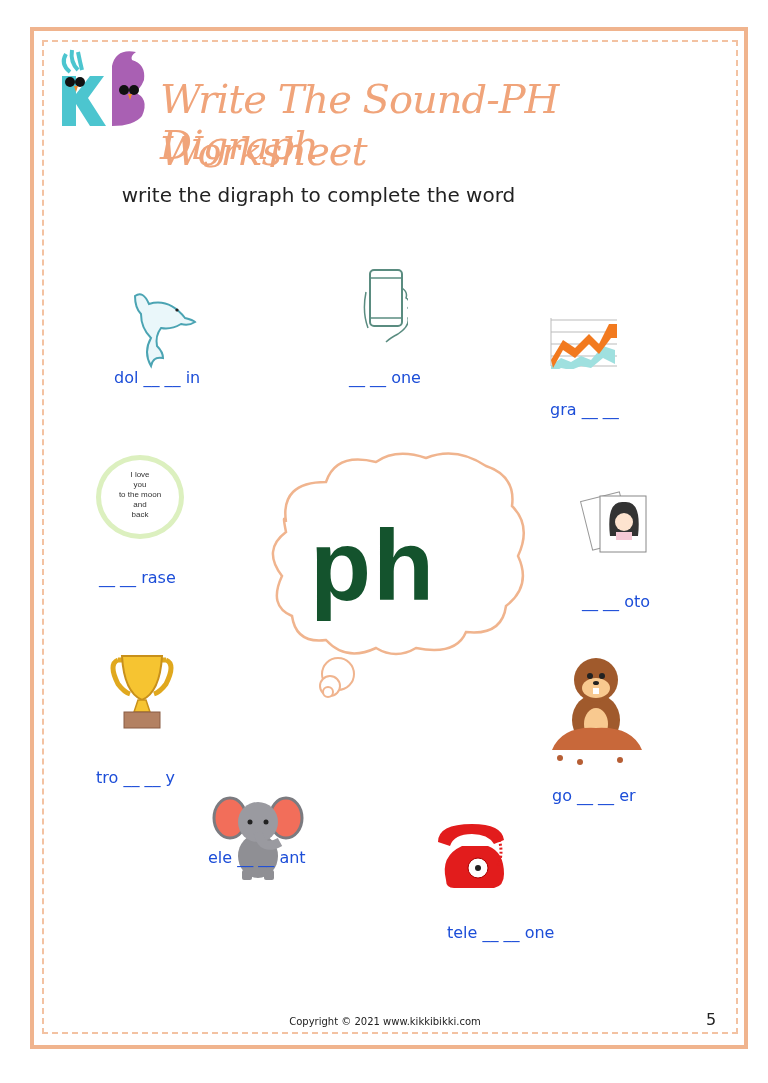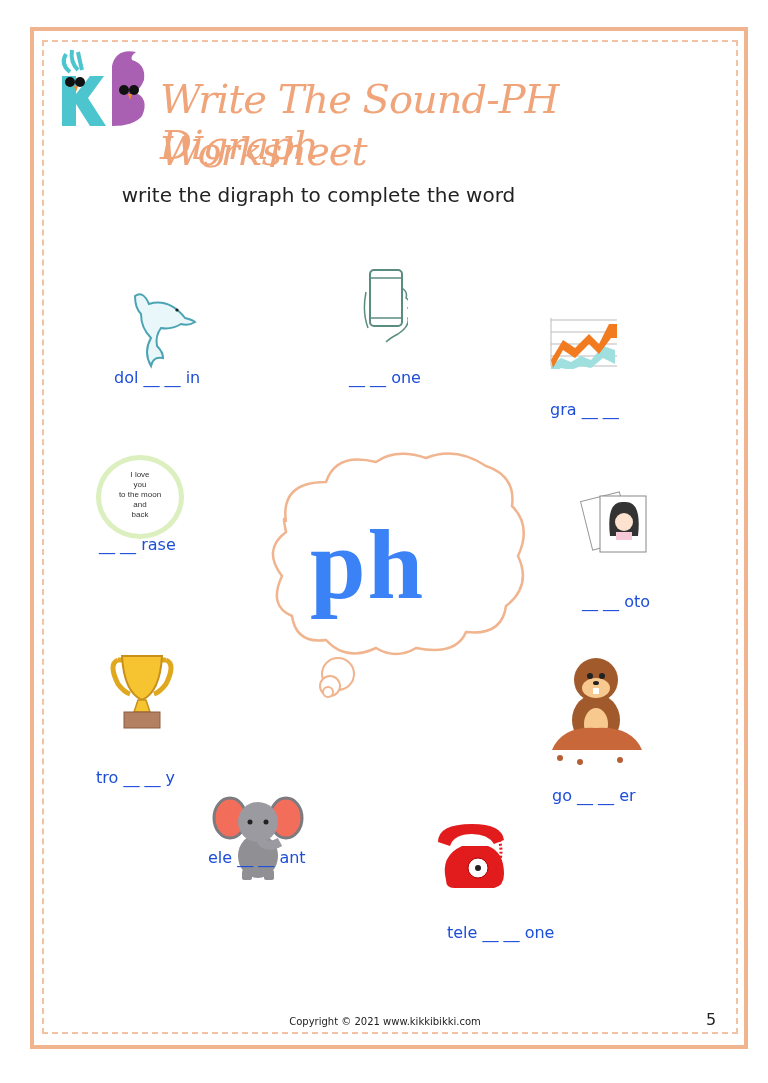--- a/index.html
+++ b/index.html
@@ -5,21 +5,21 @@
   html, body { margin:0; padding:0; background:#fff; }
   body { width:768px; height:1083px; position:relative; overflow:hidden; font-family:"DejaVu Sans", sans-serif; color:#222; }
   .outer { position:absolute; left:30px; top:27px; width:710px; height:1014px; border:4px solid #f0b48e; box-sizing:content-box; }
   .inner { position:absolute; left:42px; top:40px; width:692px; height:990px; border:2px dashed #f3c2a2; }
   .abs { position:absolute; }
   .title { position:absolute; left:160px; width:480px; text-align:left; color:#f0a47a; font-family:"DejaVu Serif", serif; font-style:italic; font-size:40px; line-height:46px; letter-spacing:-1px; }
   .subtitle { position:absolute; left:0; width:637px; top:183px; text-align:center; font-size:20px; color:#222; }
   .word { position:absolute; font-size:16px; color:#1d4ed8; white-space:nowrap; }
   .footer { position:absolute; top:1016px; left:270px; width:230px; text-align:center; font-size:10px; color:#222; }
   .pagenum { position:absolute; top:1010px; left:706px; font-size:16px; color:#222; }
-  .ph { position:absolute; left:310px; top:515px; font-family:Liberation Serif, serif; font-weight:bold; font-size:100px; line-height:100px; color:#3b82f6; letter-spacing:2px; }
+  .ph { position:absolute; left:310px; top:515px; font-family:Liberation Sans, sans-serif; font-weight:bold; font-size:100px; line-height:100px; color:#14532d; letter-spacing:2px; }
 </style>
 </head>
 <body>
 
 <div class="outer"></div>
 <div class="inner"></div>
 
 <svg class="abs" style="left:52px;top:46px" width="100" height="86">
   <path d="M14 8 q-6 10 4 18 M20 4 q-2 12 6 20 M26 6 q2 10 4 18" stroke="#4cc5cf" stroke-width="4" fill="none"></path>
   <path d="M10 30 h14 v18 l14 -18 h14 l-16 22 l18 28 h-16 l-14 -22 v22 h-14 z" fill="#4cc5cf"></path>
@@ -64,21 +64,21 @@
 </svg>
 <div class="word" style="left:550px;top:400px">gra __ __</div>
 
 <div class="abs" style="left:96px;top:455px;width:88px;height:84px;border-radius:50%;border:5px solid #dcf0bf;box-sizing:border-box;text-align:center;font-family:Liberation Sans, sans-serif;font-size:8px;line-height:10px;padding-top:10px;color:#333">
   <div>I love</div>
     <div>you</div>
     <div>to the moon</div>
     <div>and</div>
     <div>back</div>
 </div>
-<div class="word" style="left:99px;top:535px">__ __ rase</div>
+<div class="word" style="left:99px;top:568px">__ __ rase</div>
 
 <svg class="abs" style="left:580px;top:488px" width="75" height="70">
   <rect x="6" y="8" width="40" height="50" fill="#fff" stroke="#999" transform="rotate(-14 26 33)"></rect>
   <rect x="20" y="8" width="46" height="56" fill="#fff" stroke="#888"></rect>
   <rect x="24" y="12" width="38" height="40" fill="#fff"></rect>
   <path d="M30 48 q-4 -36 14 -34 q18 -2 14 34z" fill="#333"></path>
   <circle cx="44" cy="34" r="9" fill="#fde3cf"></circle>
   <rect x="36" y="44" width="16" height="8" fill="#f6c9d6"></rect>
 </svg>
 <div class="word" style="left:582px;top:592px">__ __ oto</div>

